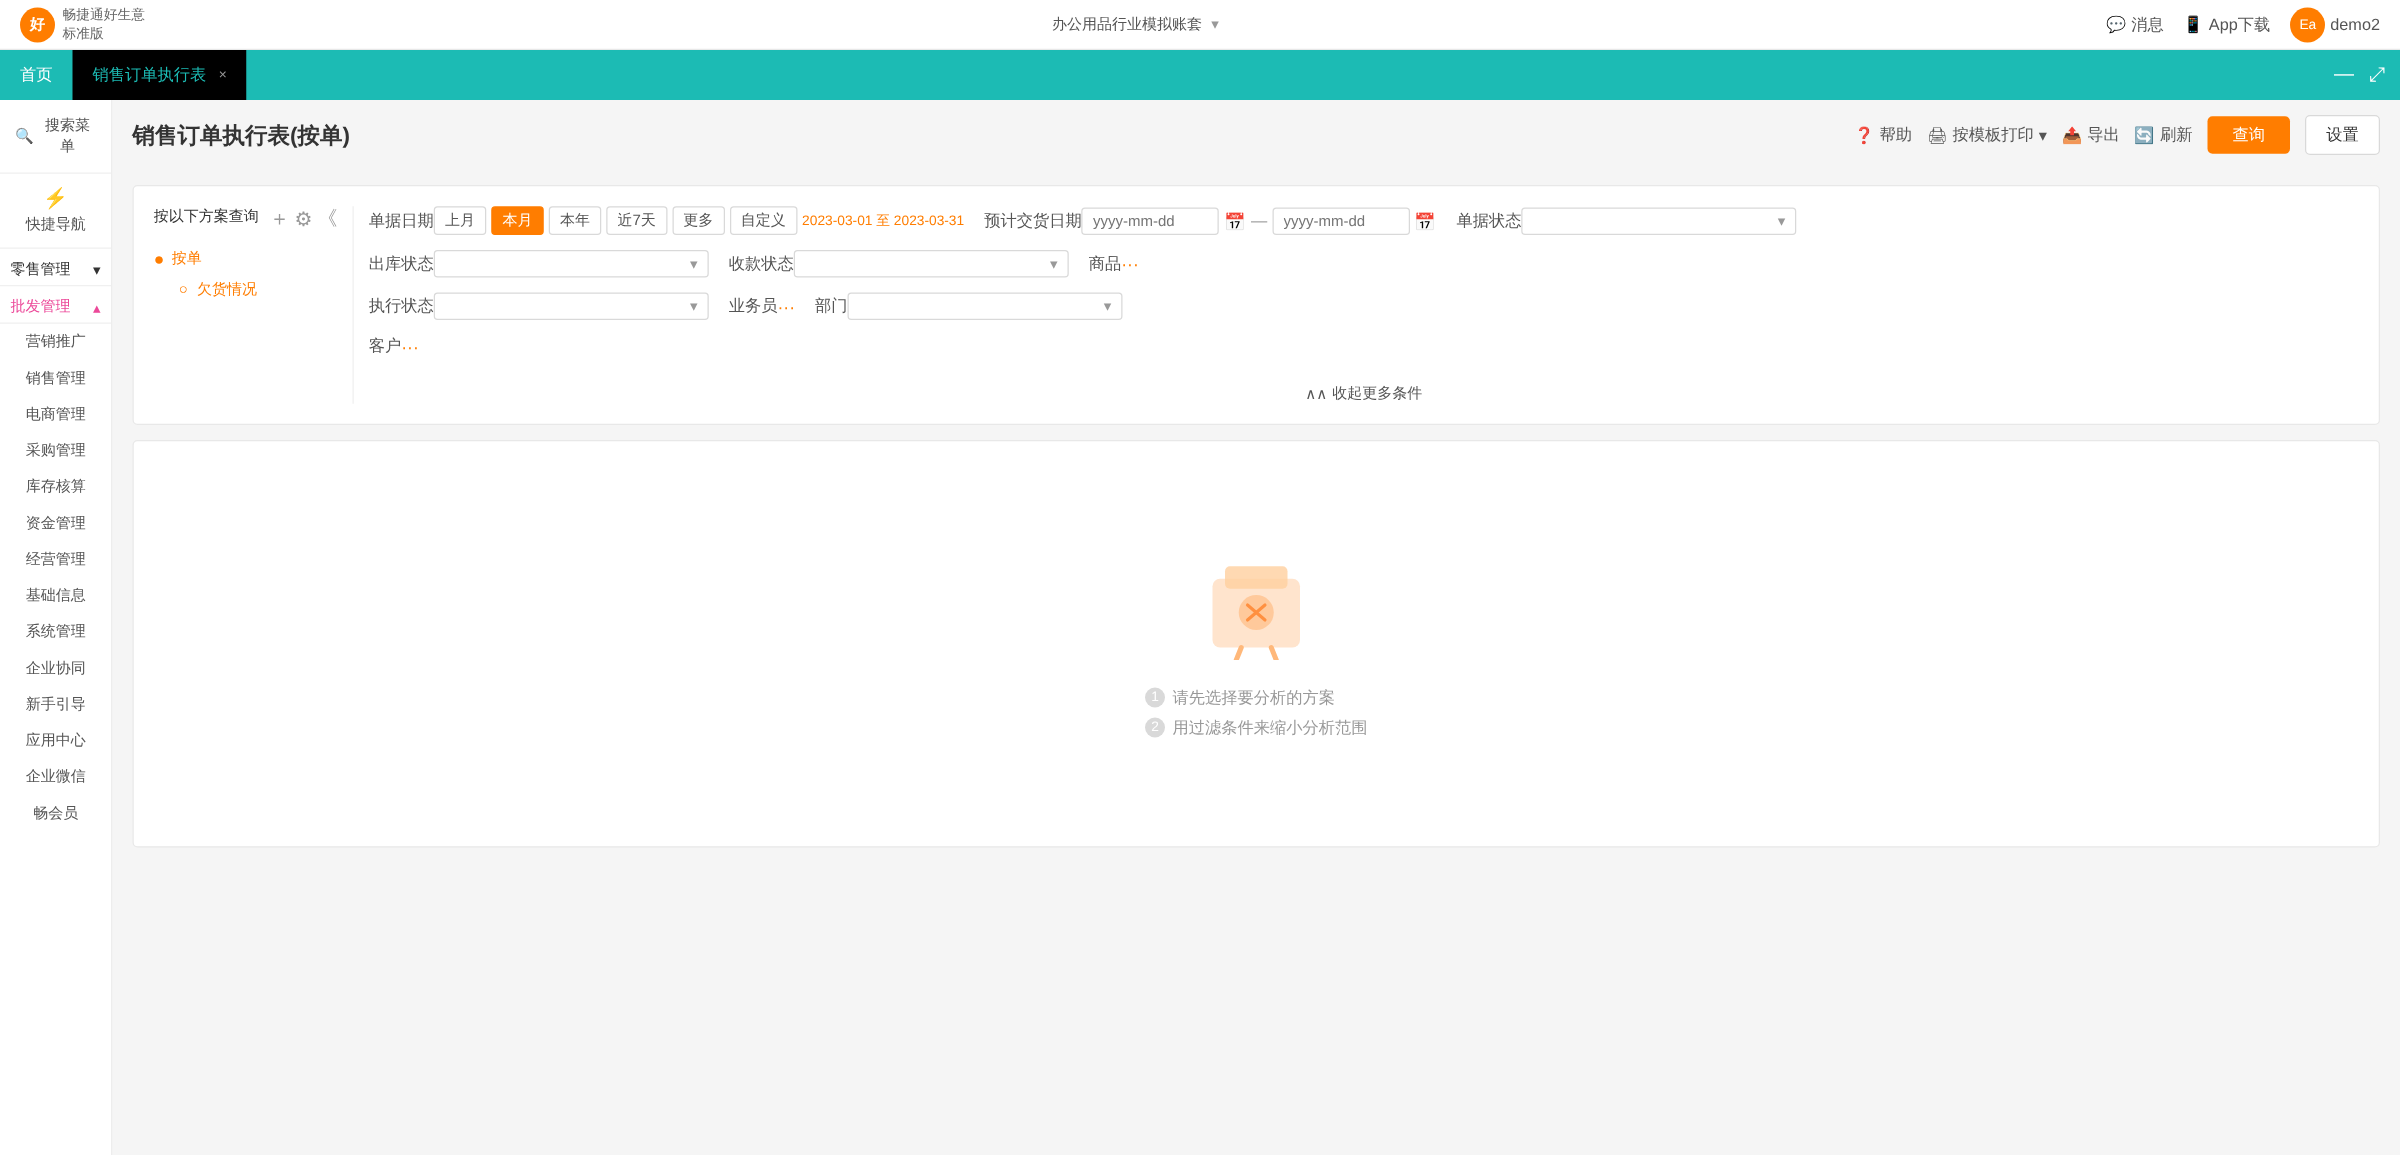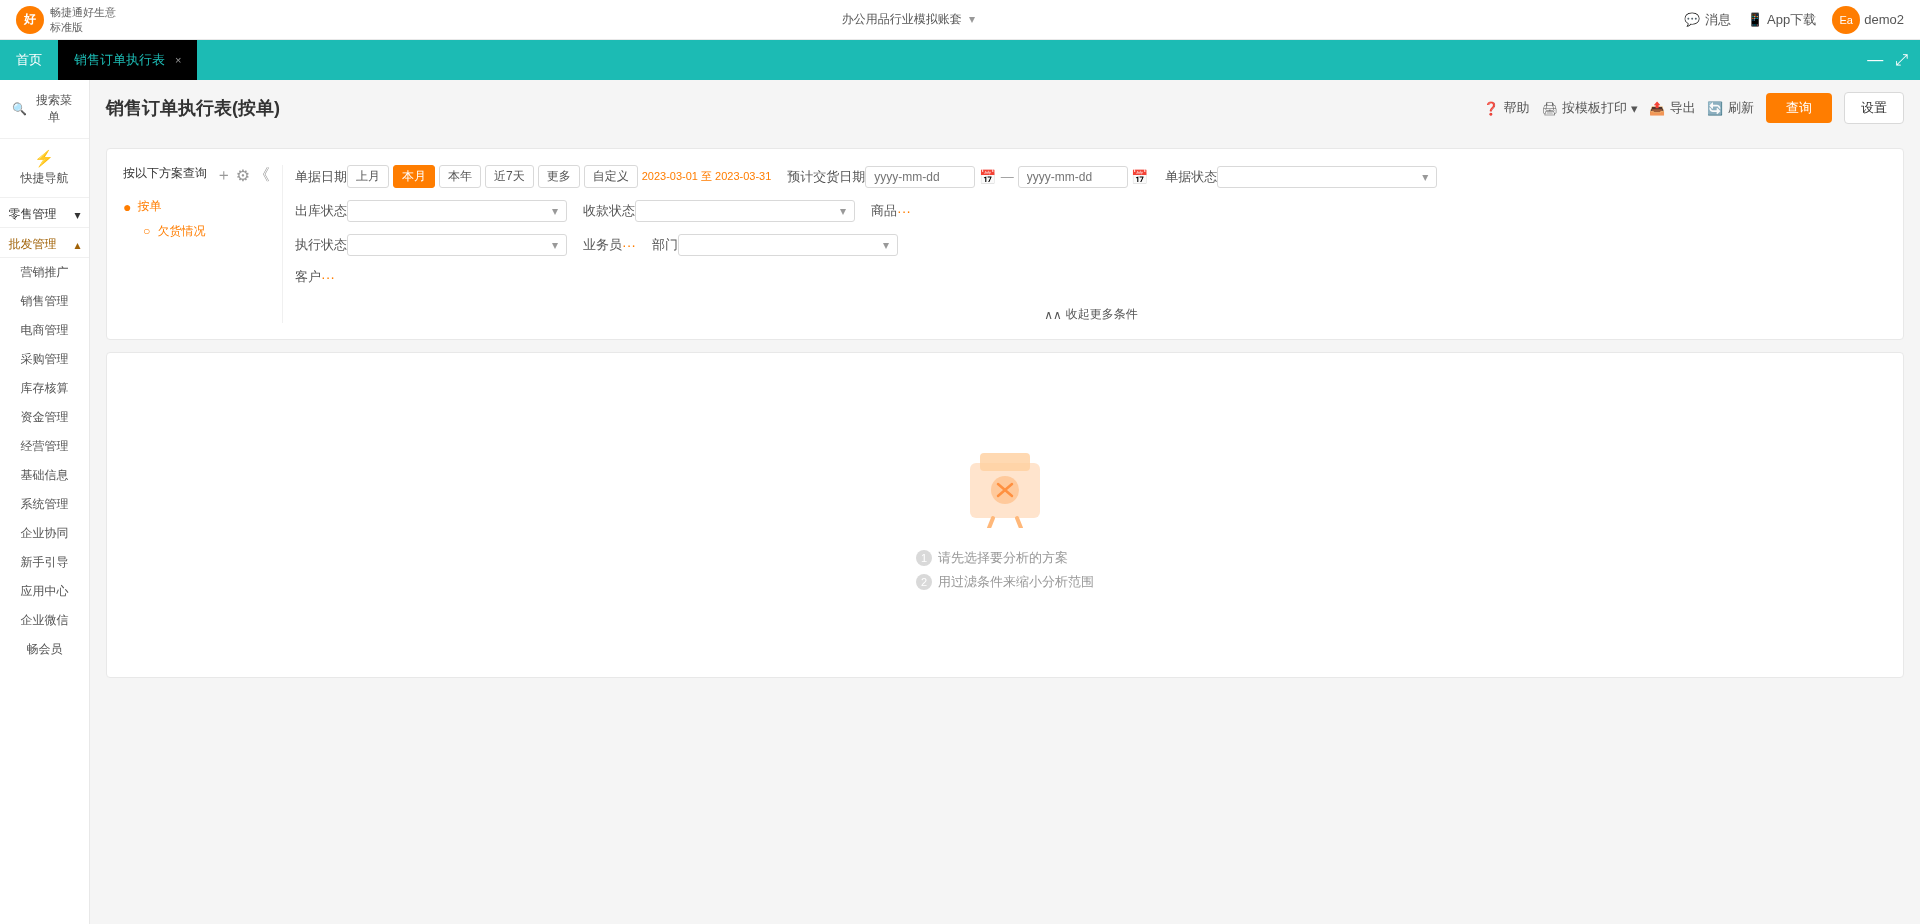--- a/index.html
+++ b/index.html
@@ -28,21 +28,21 @@
     
     .main-layout { display: flex; flex: 1; overflow: hidden; }
 
     
     .sidebar { width: 90px; background: #fff; border-right: 1px solid #e8e8e8; display: flex; flex-direction: column; flex-shrink: 0; overflow-y: auto; }
     .sidebar-search { padding: 8px; border-bottom: 1px solid #f0f0f0; }
     .sidebar-search-btn { width: 100%; background: none; border: none; color: #555; font-size: 12px; cursor: pointer; display: flex; align-items: center; justify-content: center; gap: 4px; padding: 4px; }
     .sidebar-nav { padding: 4px 0; border-bottom: 1px solid #f0f0f0; }
     .sidebar-section { border-bottom: 1px solid #f0f0f0; }
     .sidebar-section-header { display: flex; align-items: center; justify-content: center; padding: 8px 4px 4px; font-size: 12px; color: #333; cursor: pointer; gap: 18px; }
-    .sidebar-section-header.orange { color: #a16207; }
+    .sidebar-section-header.orange { color: #ec4899; }
     .sidebar-item { display: flex; flex-direction: column; align-items: center; padding: 6px 4px; font-size: 12px; color: #555; cursor: pointer; }
     .sidebar-item-icon { font-size: 16px; margin-bottom: 2px; }
 
     
     .content { flex: 1; overflow-y: auto; background: #f5f5f5; }
     .content-inner { padding: 12px 16px; }
 
     
     .page-title-row { display: flex; align-items: center; justify-content: space-between; margin-bottom: 24px; }
     .page-title { font-size: 18px; font-weight: 600; color: #333; }

